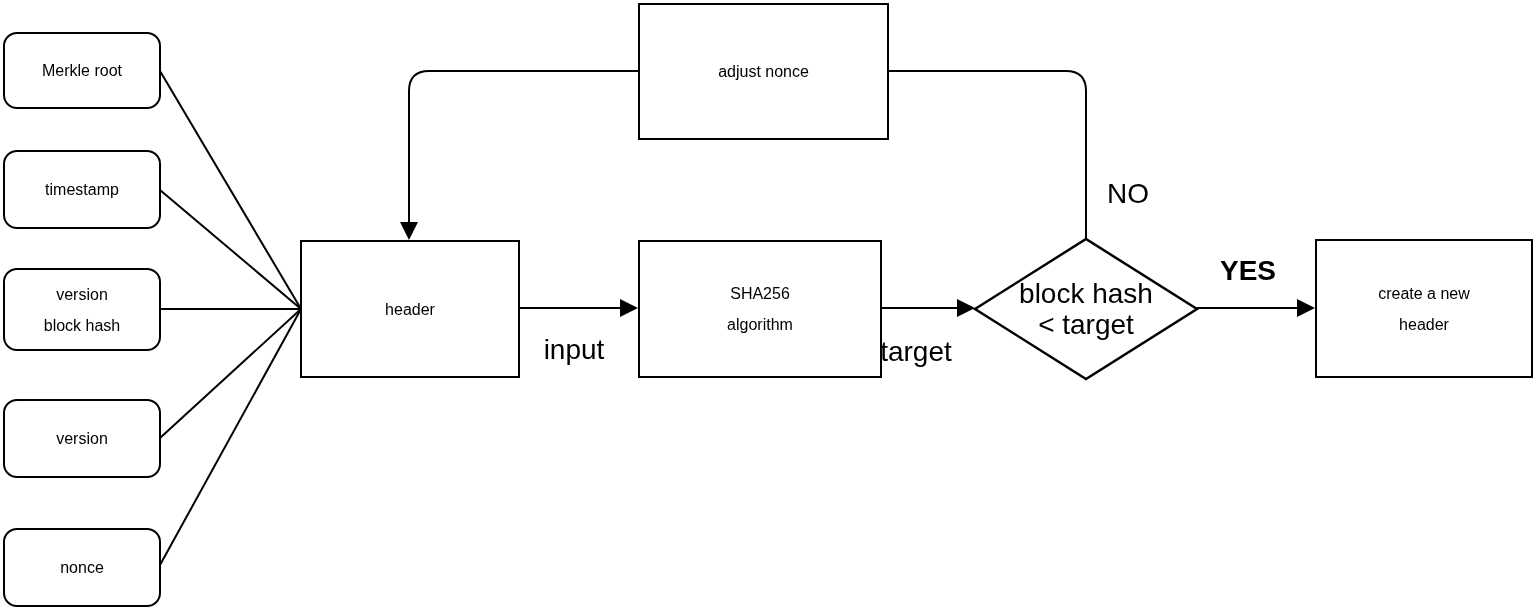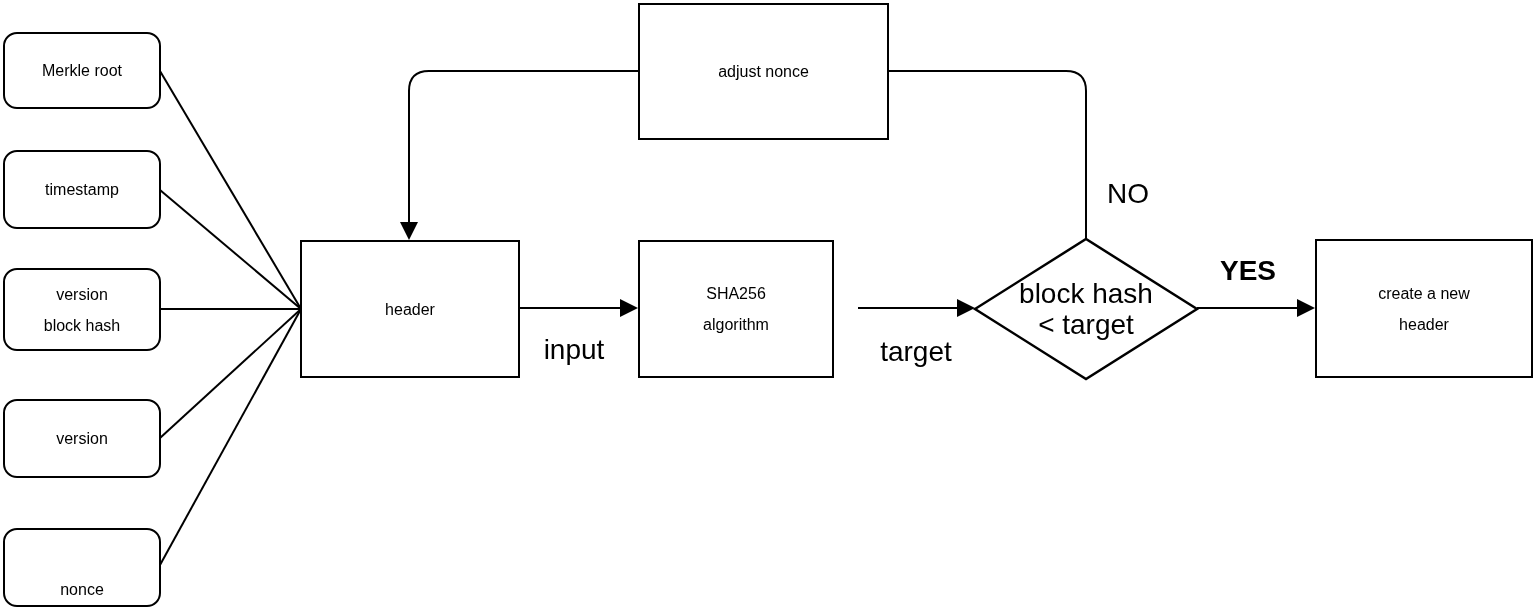--- a/index.html
+++ b/index.html
@@ -99,33 +99,33 @@
 
   <div class="node rounded" style="left:3px; top:268px; width:158px; height:83px;">
     <span>version</span>
     <span>block hash</span>
   </div>
 
   <div class="node rounded" style="left:3px; top:399px; width:158px; height:79px;">
     <span>version</span>
   </div>
 
-  <div class="node rounded" style="left:3px; top:528px; width:158px; height:79px;justify-content:flex-end;">
+  <div class="node rounded" style="left:3px; top:528px; width:158px; height:79px;">
     <span>nonce</span>
   </div>
 
   <div class="node" style="left:638px; top:3px; width:251px; height:137px;">
     <span>adjust nonce</span>
   </div>
 
   <div class="node" style="left:300px; top:240px; width:220px; height:138px;">
     <span>header</span>
   </div>
 
-  <div class="node" style="left:638px; top:240px; width:196px; height:138px;">
+  <div class="node" style="left:638px; top:240px; width:244px; height:138px;">
     <span>SHA256</span>
     <span>algorithm</span>
   </div>
 
   <div class="diamond-label" style="left:986px; top:278px; width:200px; height:62px;">
     <span>block hash</span>
     <span>&lt; target</span>
   </div>
 
   <div class="node" style="left:1315px; top:239px; width:218px; height:139px;">

